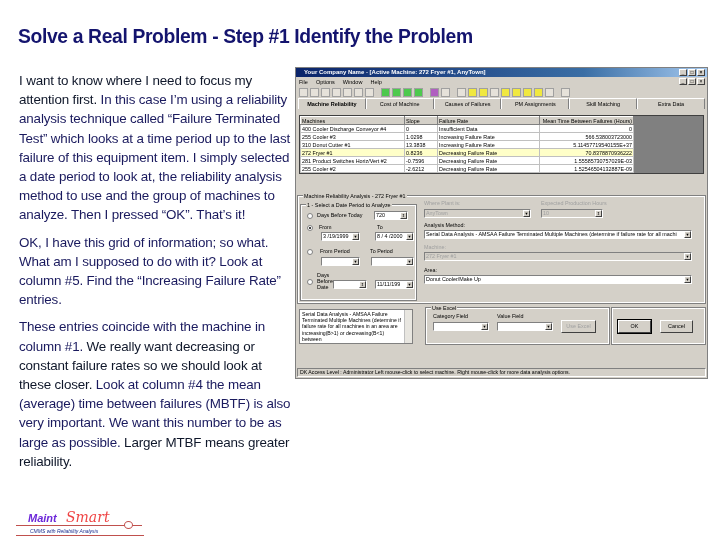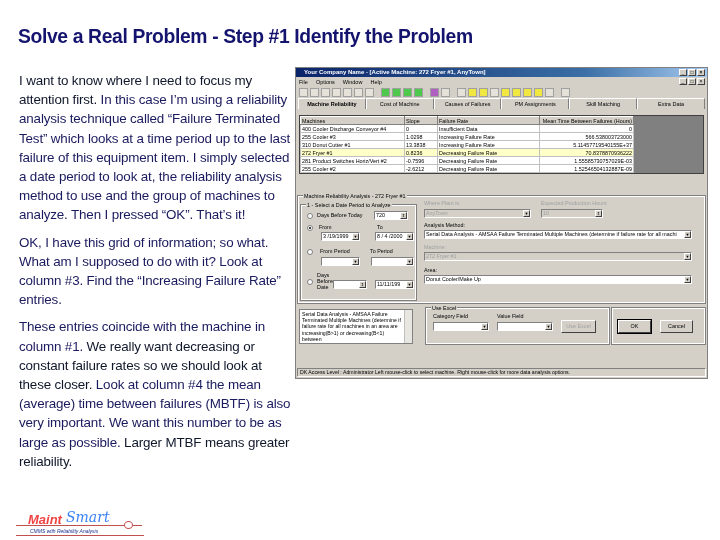--- a/index.html
+++ b/index.html
@@ -2,22 +2,22 @@
 <html><head>
 <meta charset="utf-8">
 <style>
   * { box-sizing: border-box; margin: 0; padding: 0; }
   body { width: 720px; height: 540px; background: #ffffff; position: relative; overflow: hidden; font-family: "Liberation Sans", sans-serif; }
   .slide-title { position: absolute; left: 18px; top: 24px; font-size: 21px; font-weight: bold; color: #14146e; letter-spacing: -0.4px; transform: scaleX(0.92); transform-origin: left; white-space: nowrap; }
   .left-text { position: absolute; left: 19px; top: 71px; width: 276px; font-size: 13.4px; line-height: 19.2px; color: #1a1a5e; letter-spacing: -0.15px; }
   .left-text p { margin-bottom: 8px; }
   .red { color: #0f172a; }
   .logo { position: absolute; left: 16px; top: 511px; width: 128px; height: 25px; border-bottom: 1px solid #c0504d; }
-  .logo .m1 { position: absolute; left: 12px; top: 1px; font-size: 13px; font-weight: bold; color: #ef4444; font-style: italic; text-align: center; }
-  .logo .m2 { position: absolute; left: 50px; top: -2px; font-size: 14px; color: #3b82f6; font-style: italic; font-family: "DejaVu Serif", serif; }
+  .logo .m1 { position: absolute; left: 12px; top: 1px; font-size: 11px; font-weight: bold; color: #6d28d9; font-style: italic; text-align: center; }
+  .logo .m2 { position: absolute; left: 50px; top: -2px; font-size: 14px; color: #ef4444; font-style: italic; font-family: "DejaVu Serif", serif; }
   .logo .tag { position: absolute; left: 14px; top: 17px; font-size: 5px; color: #1d2f8f; font-style: italic; }
   .logo .line { position: absolute; left: 0; top: 14px; width: 126px; height: 1px; background: #c0504d; }
   .logo .circ { position: absolute; left: 108px; top: 10px; width: 9px; height: 8px; border: 1px solid #c0504d; border-radius: 50%; background: #fff; }
 
   
   .win { position: absolute; left: 295px; top: 67px; width: 413px; height: 312px; background: #d4d0c8; border: 1px solid #808080; font-size: 5.6px; color: #000; }
   .titlebar { height: 9px; background: linear-gradient(90deg, #0a246a, #3a6ea5 70%, #a6caf0); color: #fff; font-weight: bold; font-size: 6px; line-height: 9px; padding-left: 8px; position: relative; }
   .titlebar .ctrls { position: absolute; right: 2px; top: 1px; display: flex; gap: 1px; }
   .ctrl { width: 8px; height: 7px; background: #d4d0c8; border: 1px solid #fff; border-right-color: #404040; border-bottom-color: #404040; color: #000; font-size: 5px; line-height: 5px; text-align: center; }
   .menubar { height: 9px; display: flex; align-items: center; padding-left: 3px; gap: 8px; position: relative; }
@@ -56,21 +56,21 @@
   .memo .sb { position: absolute; right: 0; top: 0; width: 8px; height: 33px; background: #e8e6e0; border-left: 1px solid #c0c0c0; }
   .statusbar { position: absolute; left: 1px; bottom: 1px; right: 1px; height: 9px; border: 1px solid #808080; border-right-color: #fff; border-bottom-color: #fff; font-size: 5.2px; line-height: 7px; padding-left: 2px; white-space: nowrap; }
 </style>
 </head>
 <body>
 
 <div class="slide-title">Solve a Real Problem - Step #1 Identify the Problem</div>
 
 <div class="left-text">
   <p><span class="red">I want to know where I need to focus my attention first.</span><span> In this case I’m using a reliability analysis technique called “Failure Terminated Test”  which looks at a time period up to the last failure of this equipment item. I simply selected a date period to look at, the reliability analysis method to use and the group of machines to analyze. Then I pressed “OK”. That’s it!</span></p>
-  <p><span>OK, I have this grid of information; so what. What am I supposed to do with it? Look at column #3. Find the “Increasing Failure Rate” entries.</span></p>
+  <p><span>OK, I have this grid of information; so what. What am I supposed to do with it? Look at column #5. Find the “Increasing Failure Rate” entries.</span></p>
   <p><span>These entries coincide with the machine in column #1. </span><span class="red">We really want decreasing or constant failure rates so we should look at these closer.</span><span> Look at column #4 the mean (average) time between failures (MBTF) is also very important. We want this number to be as large as possible. </span><span class="red">Larger MTBF means greater reliability.</span></p>
 </div>
 
 <div class="logo">
   <div class="line"></div>
   <div class="circ"></div>
   <span class="m1">Maint</span>
   <span class="m2">Smart</span>
   <span class="tag">CMMS with Reliability Analysis</span>
 </div>

